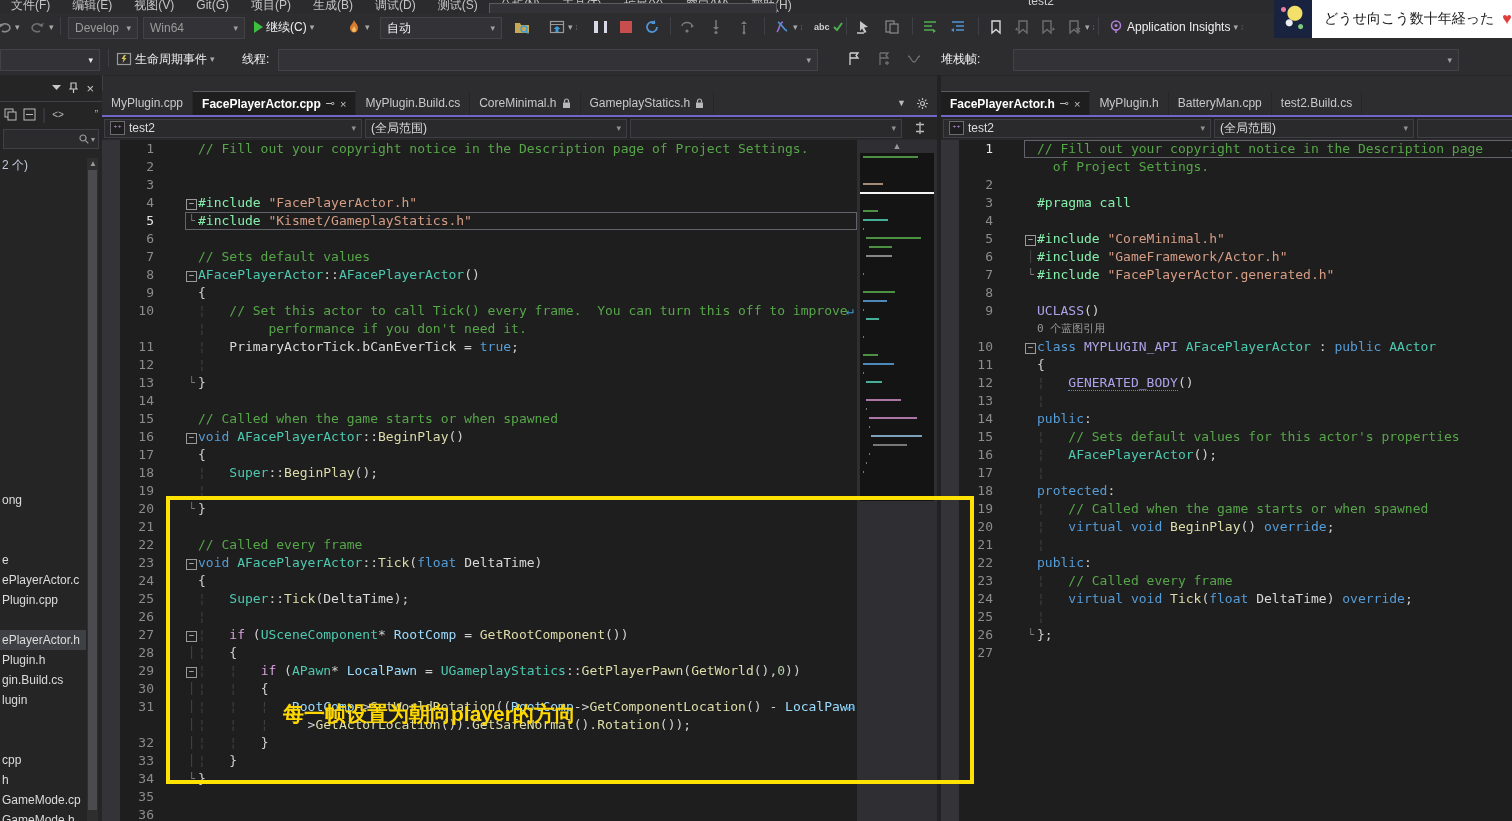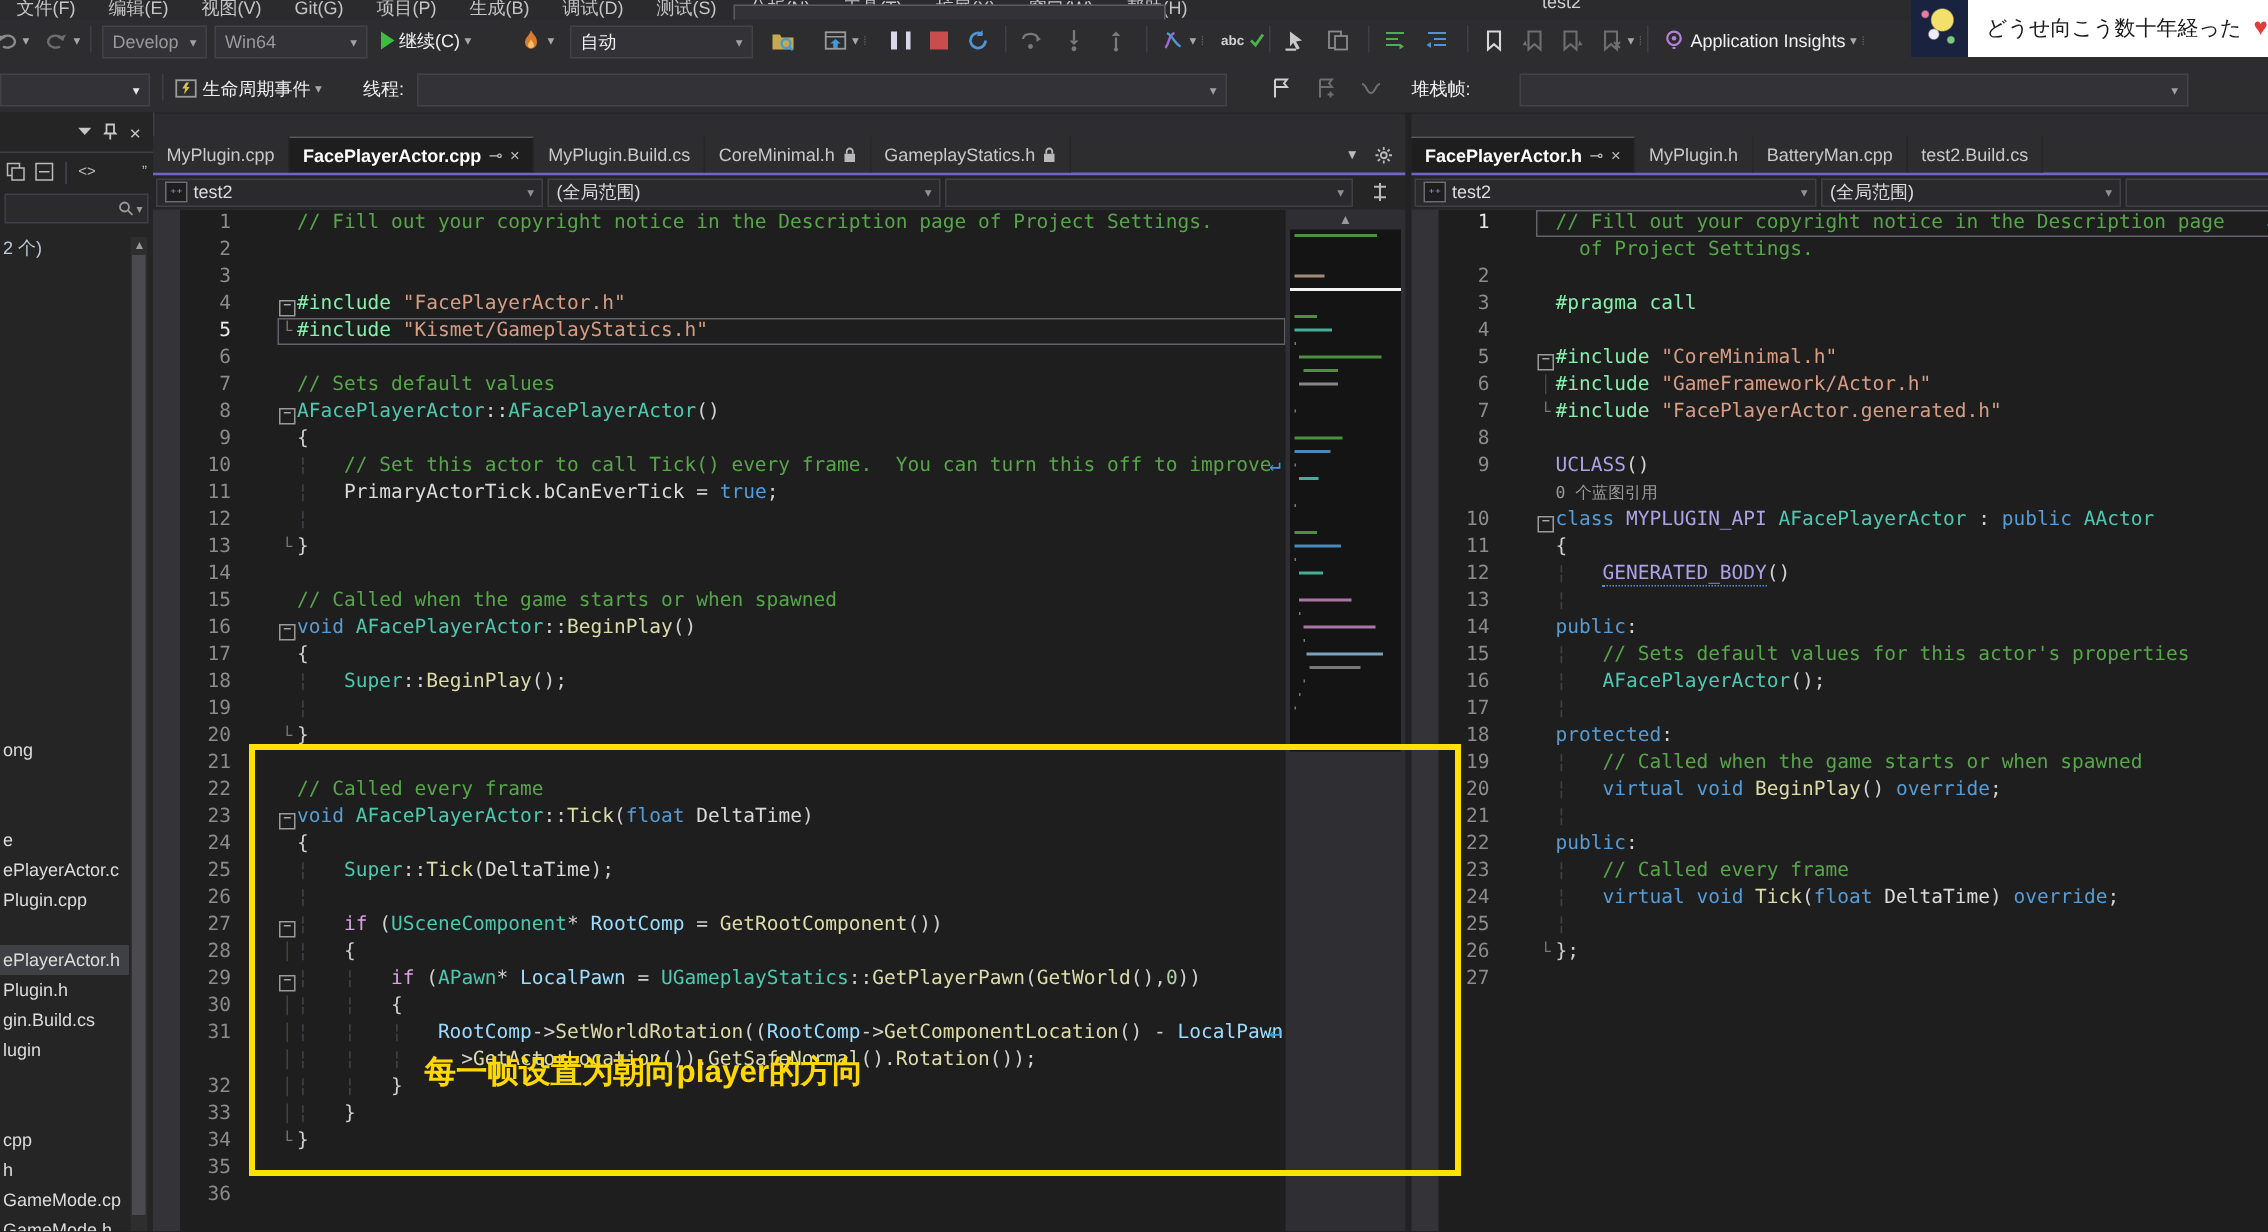--- a/index.html
+++ b/index.html
@@ -442,20 +442,21 @@
             <div class="vrow"><div class="num">1</div><div class="selm"></div><div class="rcontent"><div class="foldc"></div><div class="codeln"><span class="tok-com">// Fill out your copyright notice in the Description page of Project Settings.</span></div></div></div>
             <div class="vrow"><div class="num">2</div><div class="selm"></div><div class="rcontent"><div class="foldc"></div><div class="codeln"></div></div></div>
             <div class="vrow"><div class="num">3</div><div class="selm"></div><div class="rcontent"><div class="foldc"></div><div class="codeln"></div></div></div>
             <div class="vrow"><div class="num">4</div><div class="selm"></div><div class="rcontent"><div class="foldc"><span class="foldbox">−</span></div><div class="codeln"><span class="tok-pre">#include </span><span class="tok-str">"FacePlayerActor.h"</span></div></div></div>
             <div class="vrow"><div class="num cur">5</div><div class="selm"></div><div class="rcontent boxed"><div class="foldc" style="color: rgb(122, 122, 122);">└</div><div class="codeln"><span class="tok-pre">#include </span><span class="tok-str">"Kismet/GameplayStatics.h"</span></div></div></div>
             <div class="vrow"><div class="num">6</div><div class="selm"></div><div class="rcontent"><div class="foldc"></div><div class="codeln"></div></div></div>
             <div class="vrow"><div class="num">7</div><div class="selm"></div><div class="rcontent"><div class="foldc"></div><div class="codeln"><span class="tok-com">// Sets default values</span></div></div></div>
             <div class="vrow"><div class="num">8</div><div class="selm"></div><div class="rcontent"><div class="foldc"><span class="foldbox">−</span></div><div class="codeln"><span class="tok-typ">AFacePlayerActor</span><span class="tok-pun">::</span><span class="tok-typ">AFacePlayerActor</span><span class="tok-pun">()</span></div></div></div>
             <div class="vrow"><div class="num">9</div><div class="selm"></div><div class="rcontent"><div class="foldc"></div><div class="codeln"><span class="tok-pun">{</span></div></div></div>
             <div class="vrow"><div class="num">10</div><div class="selm"></div><div class="rcontent"><div class="foldc"></div><div class="codeln"><span class="tok-g">¦   </span><span class="tok-com">// Set this actor to call Tick() every frame.  You can turn this off to improve</span></div><span class="wrapg">↵</span></div></div>
+            <div class="vrow"><div class="num"></div><div class="selm"></div><div class="rcontent"><div class="foldc"></div><div class="codeln"><span class="tok-g">¦   </span><span class="tok-com">     performance if you don't need it.</span></div></div></div>
             <div class="vrow"><div class="num">11</div><div class="selm"></div><div class="rcontent"><div class="foldc"></div><div class="codeln"><span class="tok-g">¦   </span><span class="tok-id">PrimaryActorTick.bCanEverTick</span><span class="tok-pun"> = </span><span class="tok-kw">true</span><span class="tok-pun">;</span></div></div></div>
             <div class="vrow"><div class="num">12</div><div class="selm"></div><div class="rcontent"><div class="foldc"></div><div class="codeln"><span class="tok-g">¦</span></div></div></div>
             <div class="vrow"><div class="num">13</div><div class="selm"></div><div class="rcontent"><div class="foldc" style="color: rgb(122, 122, 122);">└</div><div class="codeln"><span class="tok-pun">}</span></div></div></div>
             <div class="vrow"><div class="num">14</div><div class="selm"></div><div class="rcontent"><div class="foldc"></div><div class="codeln"></div></div></div>
             <div class="vrow"><div class="num">15</div><div class="selm"></div><div class="rcontent"><div class="foldc"></div><div class="codeln"><span class="tok-com">// Called when the game starts or when spawned</span></div></div></div>
             <div class="vrow"><div class="num">16</div><div class="selm"></div><div class="rcontent"><div class="foldc"><span class="foldbox">−</span></div><div class="codeln"><span class="tok-kw">void</span><span class="tok-pun"> </span><span class="tok-typ">AFacePlayerActor</span><span class="tok-pun">::</span><span class="tok-fn">BeginPlay</span><span class="tok-pun">()</span></div></div></div>
             <div class="vrow"><div class="num">17</div><div class="selm"></div><div class="rcontent"><div class="foldc"></div><div class="codeln"><span class="tok-pun">{</span></div></div></div>
             <div class="vrow"><div class="num">18</div><div class="selm"></div><div class="rcontent"><div class="foldc"></div><div class="codeln"><span class="tok-g">¦   </span><span class="tok-typ">Super</span><span class="tok-pun">::</span><span class="tok-fn">BeginPlay</span><span class="tok-pun">();</span></div></div></div>
             <div class="vrow"><div class="num">19</div><div class="selm"></div><div class="rcontent"><div class="foldc"></div><div class="codeln"><span class="tok-g">¦</span></div></div></div>
             <div class="vrow"><div class="num">20</div><div class="selm"></div><div class="rcontent"><div class="foldc" style="color: rgb(122, 122, 122);">└</div><div class="codeln"><span class="tok-pun">}</span></div></div></div>

